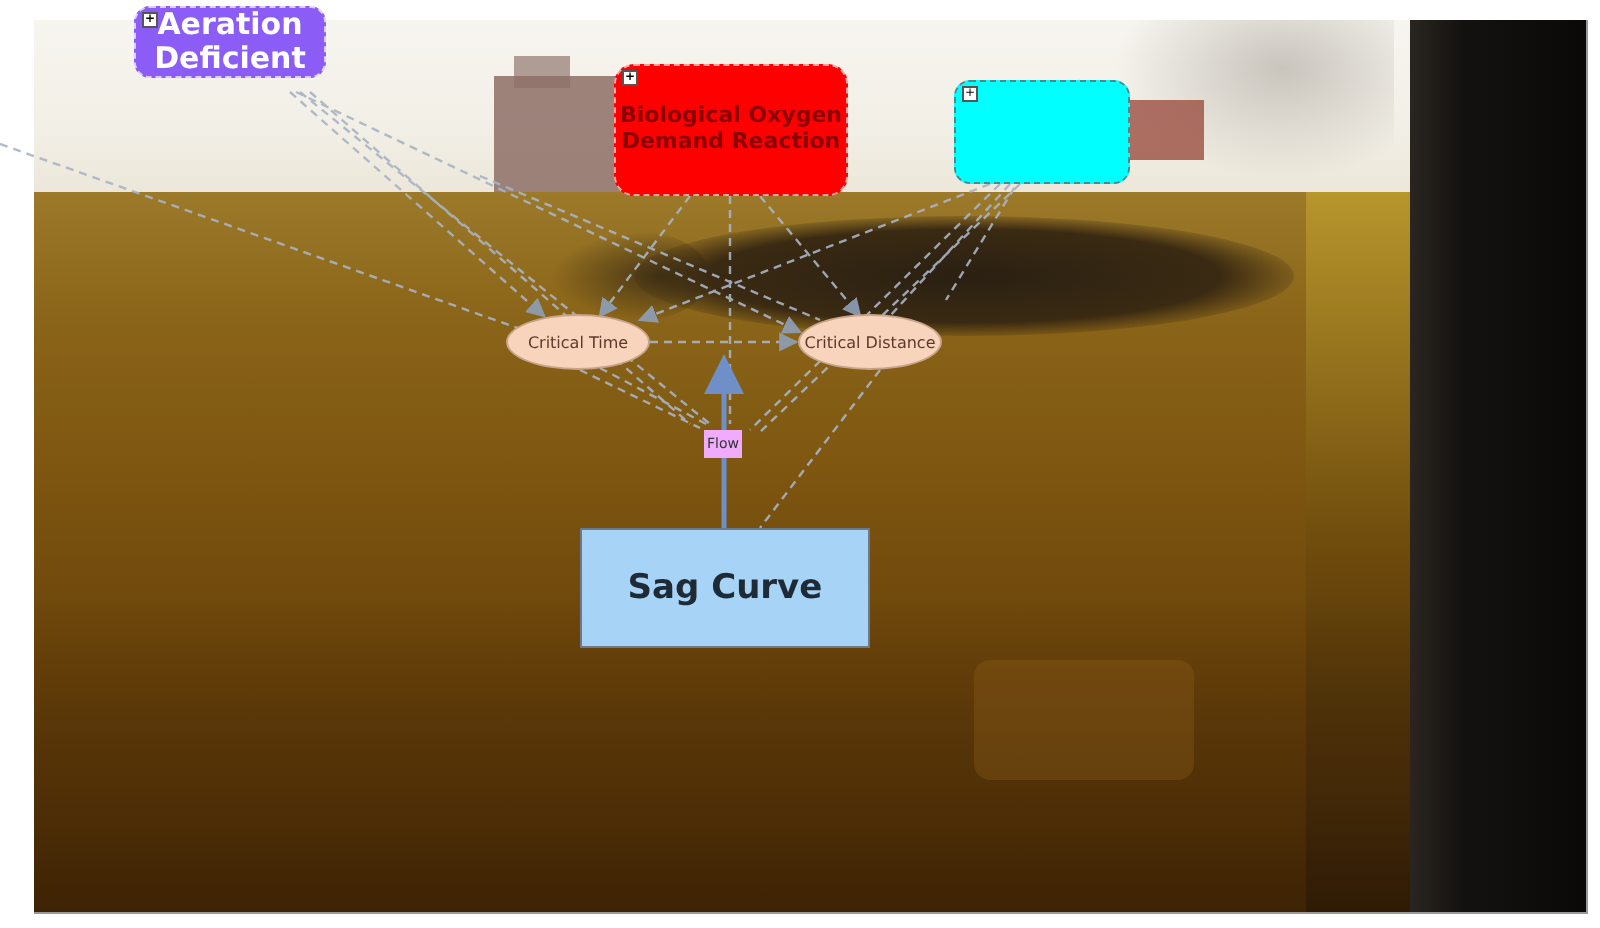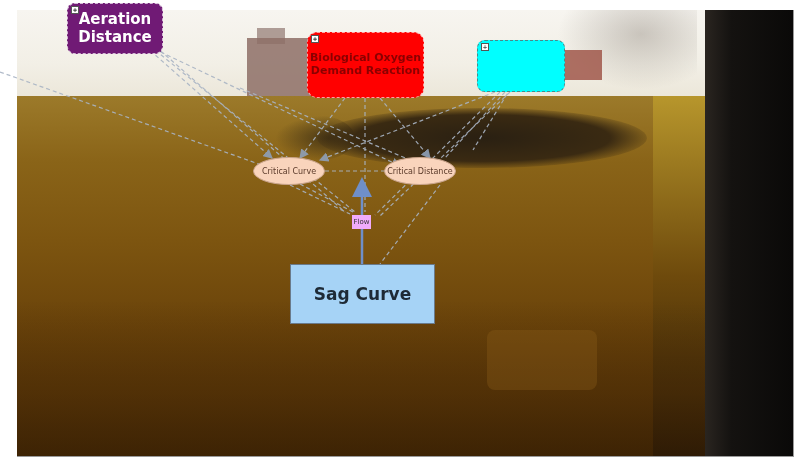--- a/index.html
+++ b/index.html
@@ -70,41 +70,41 @@
       border-radius: 8px;
       font-family: "DejaVu Sans", sans-serif;
       line-height: 1.15;
     }
     .note .toggle {
       position: absolute; left: 3px; top: 2px; width: 6px; height: 6px;
       background: #fff; border: 1px solid #555; font-size: 6px; line-height: 6px;
       color: #000; display: flex; align-items: center; justify-content: center;
     }
     .aeration {
-      left: 67px; top: 3px; width: 96px; height: 51px;
-      background: #701a75; color: #ffffff; font-size: 15px; font-weight: bold;
+      left: 67px; top: 3px; width: 96px; height: 36px;
+      background: #8b5cf6; color: #ffffff; font-size: 15px; font-weight: bold;
     }
     .bod {
       left: 307px; top: 32px; width: 117px; height: 66px;
       background: #ff0000; color: #8b0000; font-size: 11px; font-weight: bold;
       border-color: rgba(255,200,200,.8);
       border-radius: 10px;
       text-align: center;
     }
     .oxy {
       left: 477px; top: 40px; width: 88px; height: 52px;
       background: #00ffff; color: #0a2a2a; font-size: 15px; font-style: italic;
       border-color: #4a8a8a;
     }
     .ellipse {
       background: #f9d4bc; color: #5a3a2a; font-size: 8px;
       border: 1px solid #c9a48c; border-radius: 50%;
     }
     .ct { left: 253px; top: 157px; width: 72px; height: 28px; }
-    .cd { left: 384px; top: 157px; width: 72px; height: 28px; }
+    .cd { left: 399px; top: 157px; width: 72px; height: 28px; }
     .flow-label {
       position: absolute; left: 352px; top: 215px; width: 19px; height: 14px;
       background: #f0abfc; color: #333; font-size: 7px; display: flex; align-items: center; justify-content: center;
     }
     .sag {
       left: 290px; top: 264px; width: 145px; height: 60px;
       background: #a6d3f6; color: #1e2a36; font-size: 17px; font-weight: bold;
       border: 1px solid #6a7a8a;
     }
   </style>
@@ -163,38 +163,38 @@
       <path d="M300 184 L355 213"></path>
       <path d="M540 40 L473 150"></path>
     </g>
     <path d="M362 264 L362 182" stroke="#6f8fc8" stroke-width="2.5" fill="none" marker-end="url(#arrBig)"></path>
   </svg>
 
   <div class="node note aeration">
     <span class="toggle">+</span>
     <div>
       <div>Aeration</div>
-      <div>Distance</div>
+      <div>Deficient</div>
     </div>
   </div>
 
   <div class="node note bod">
     <span class="toggle">+</span>
     <div>
       <div>Biological Oxygen</div>
       <div>Demand Reaction</div>
     </div>
   </div>
 
   <div class="node note oxy">
     <span class="toggle">+</span>
   </div>
 
   <div class="node ellipse ct">
-    <span>Critical Curve</span>
+    <span>Critical Time</span>
   </div>
 
   <div class="node ellipse cd">
     <span>Critical Distance</span>
   </div>
 
   <div class="flow-label">Flow</div>
 
   <div class="node sag">
     <span>Sag Curve</span>

